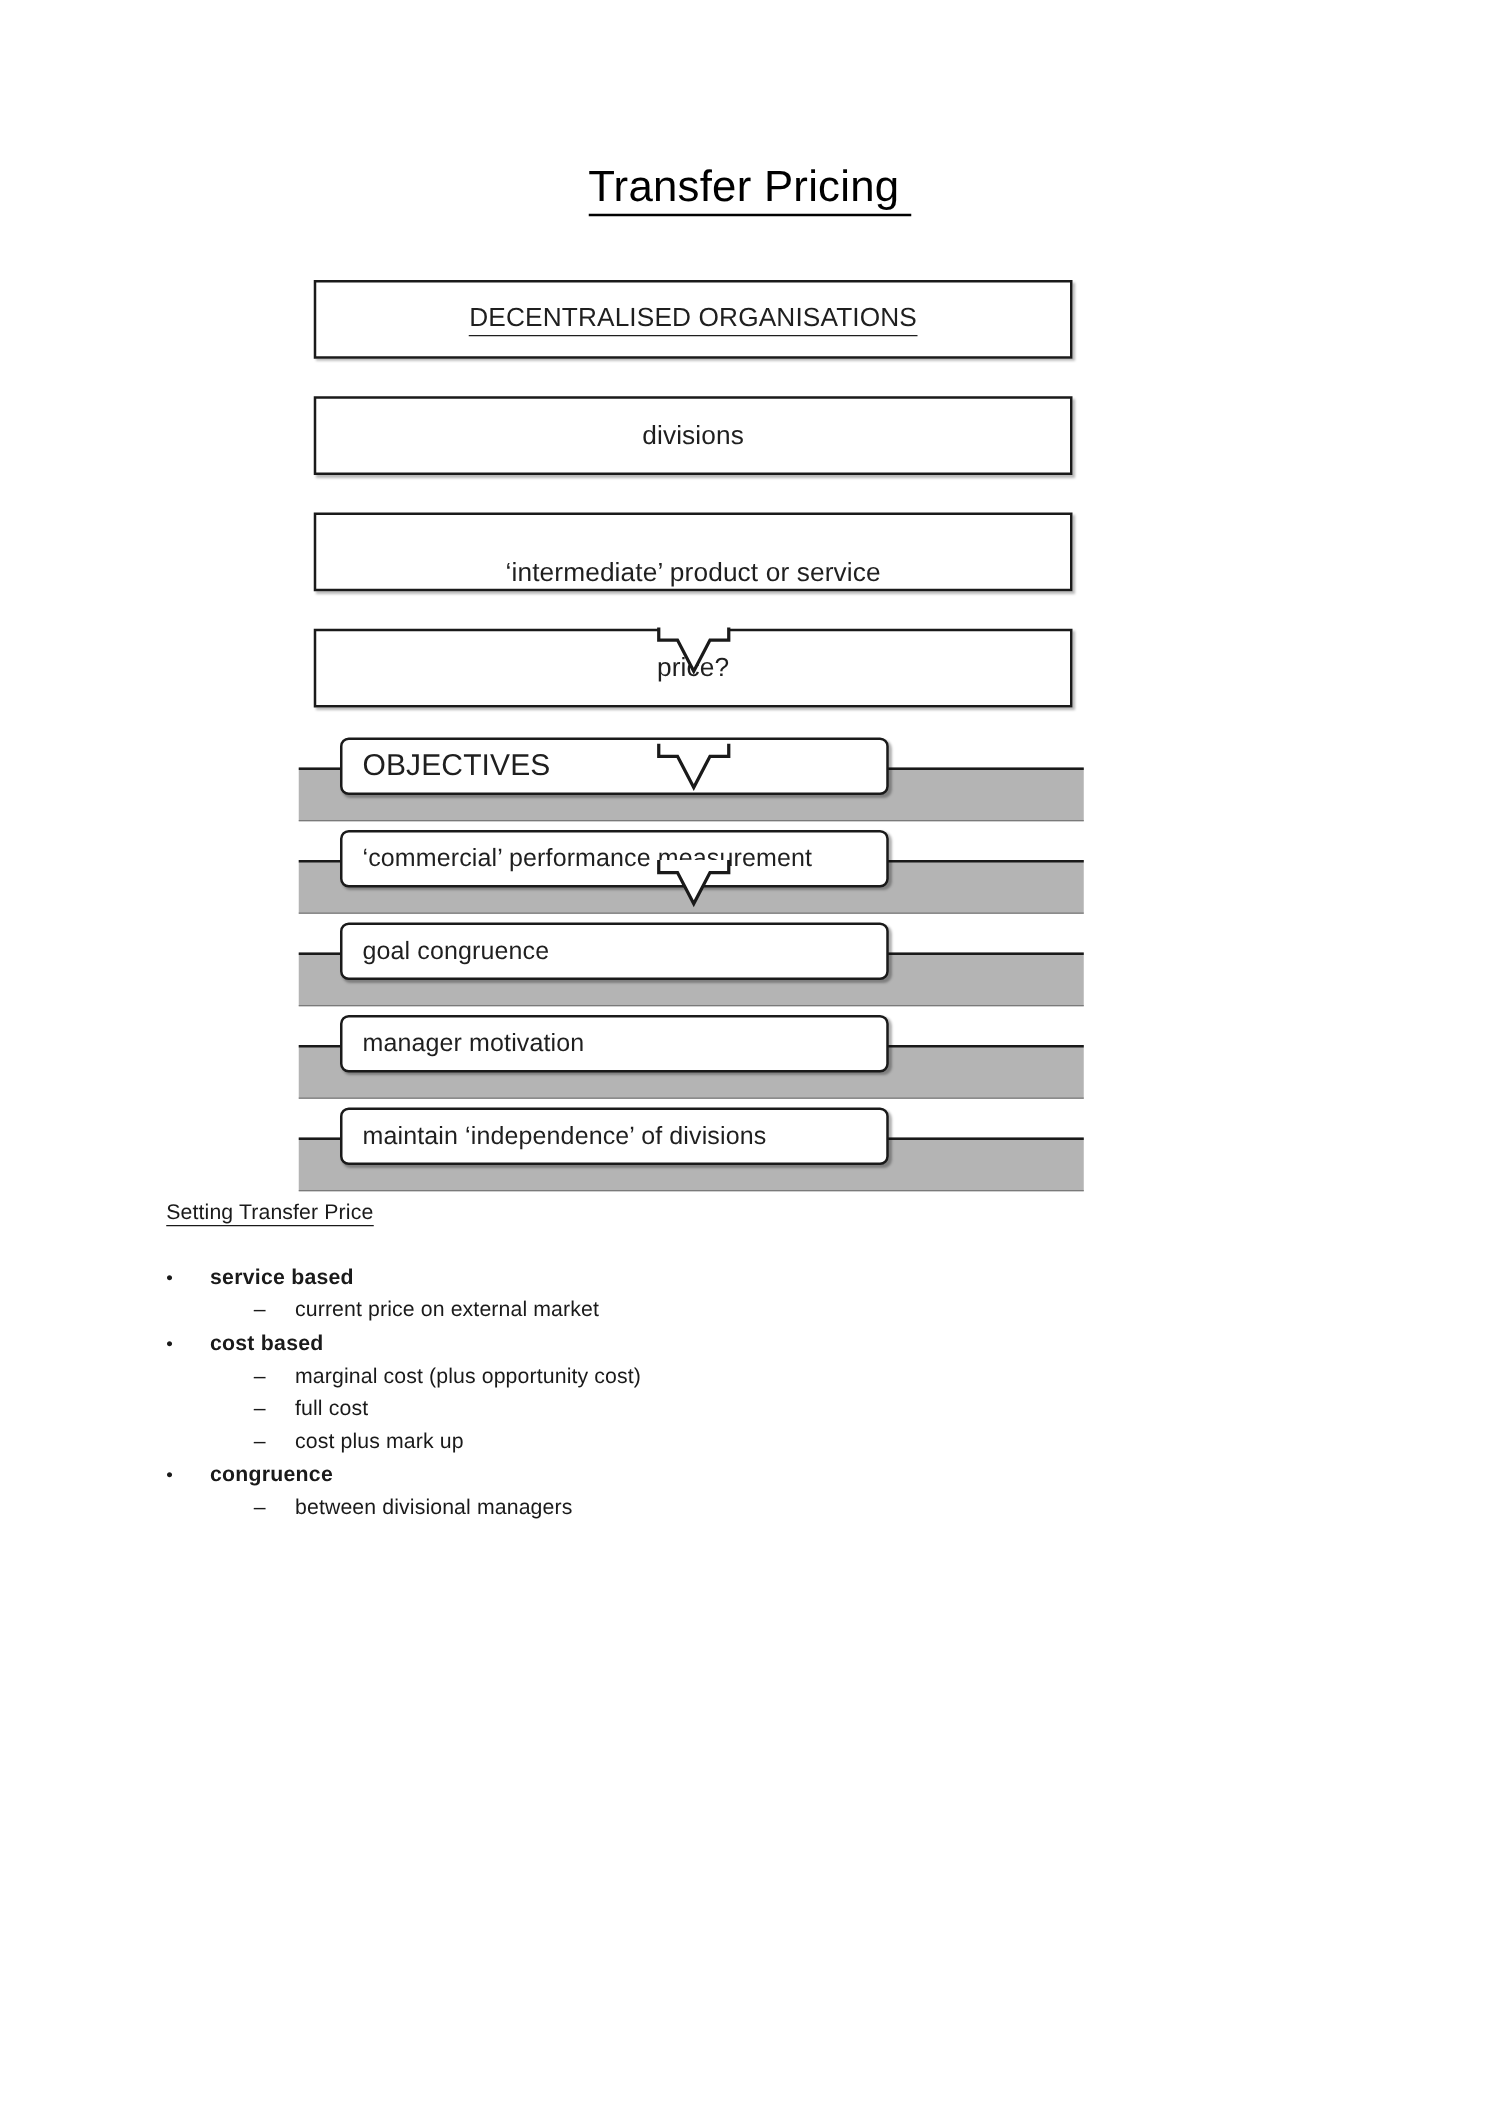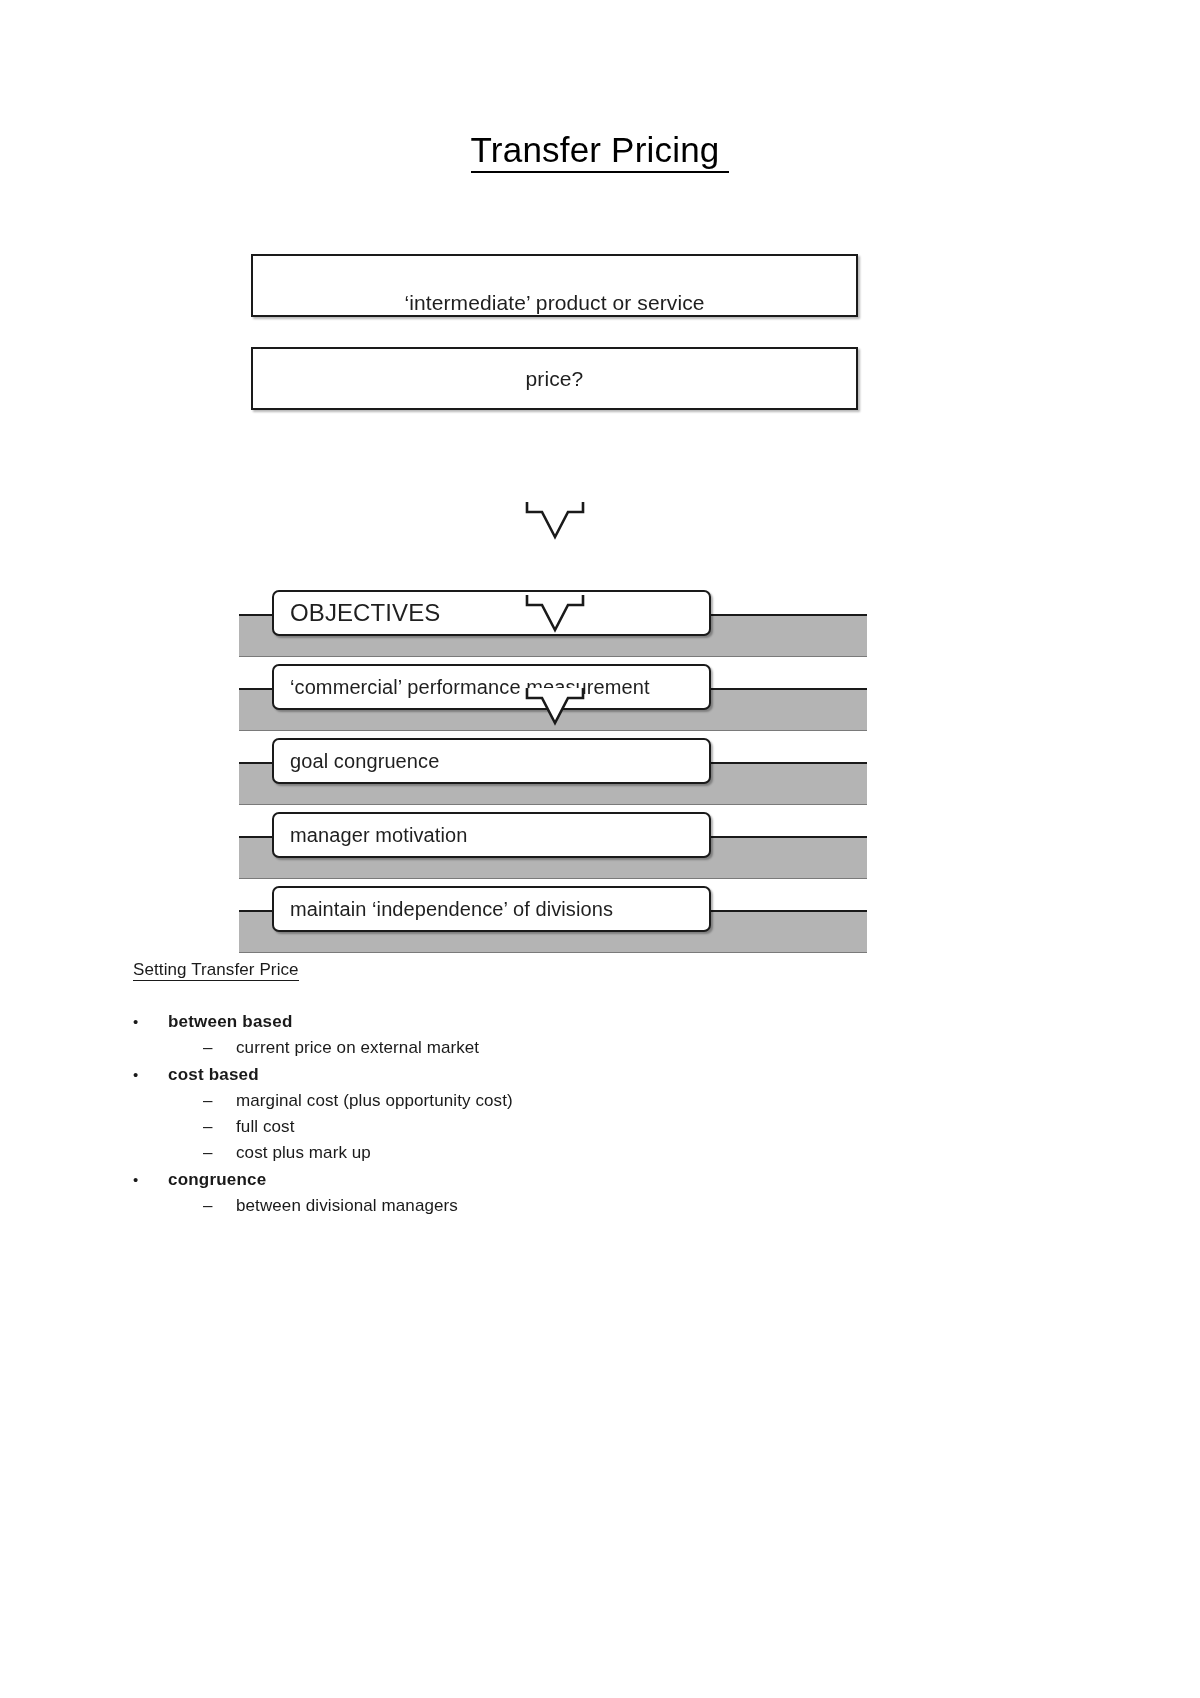--- a/index.html
+++ b/index.html
@@ -168,21 +168,27 @@
 <body>
 
 <div class="page">
 
   <div class="title-wrap">
     <span class="title">Transfer Pricing </span>
   </div>
 
   <div class="flow">
 
-
+    <div class="flow-box underlined" id="flow-box-0">
+      <span class="btext">DECENTRALISED ORGANISATIONS</span>
+    </div>
+
+    <div class="flow-box" id="flow-box-1">
+      <span class="btext">divisions</span>
+    </div>
 
     <div class="flow-box" id="flow-box-2">
       <span class="btext">‘intermediate’ product or service</span>
     </div>
 
     <div class="flow-box" id="flow-box-3">
       <span class="btext">price?</span>
     </div>
 
     <svg class="chev" id="chev-0" viewBox="0 0 62 46">
@@ -233,21 +239,21 @@
       </div>
     </div>
 
   </div>
 
   <div class="notes">
     <div><span class="notes-heading">Setting Transfer Price</span></div>
 
     <div class="lvl1">
       <span class="mark">•</span>
-      <span class="txt">between based</span>
+      <span class="txt">service based</span>
     </div>
     <div class="lvl2">
       <span class="mark">–</span>
       <span class="txt">current price on external market</span>
     </div>
 
     <div class="lvl1">
       <span class="mark">•</span>
       <span class="txt">cost based</span>
     </div>

